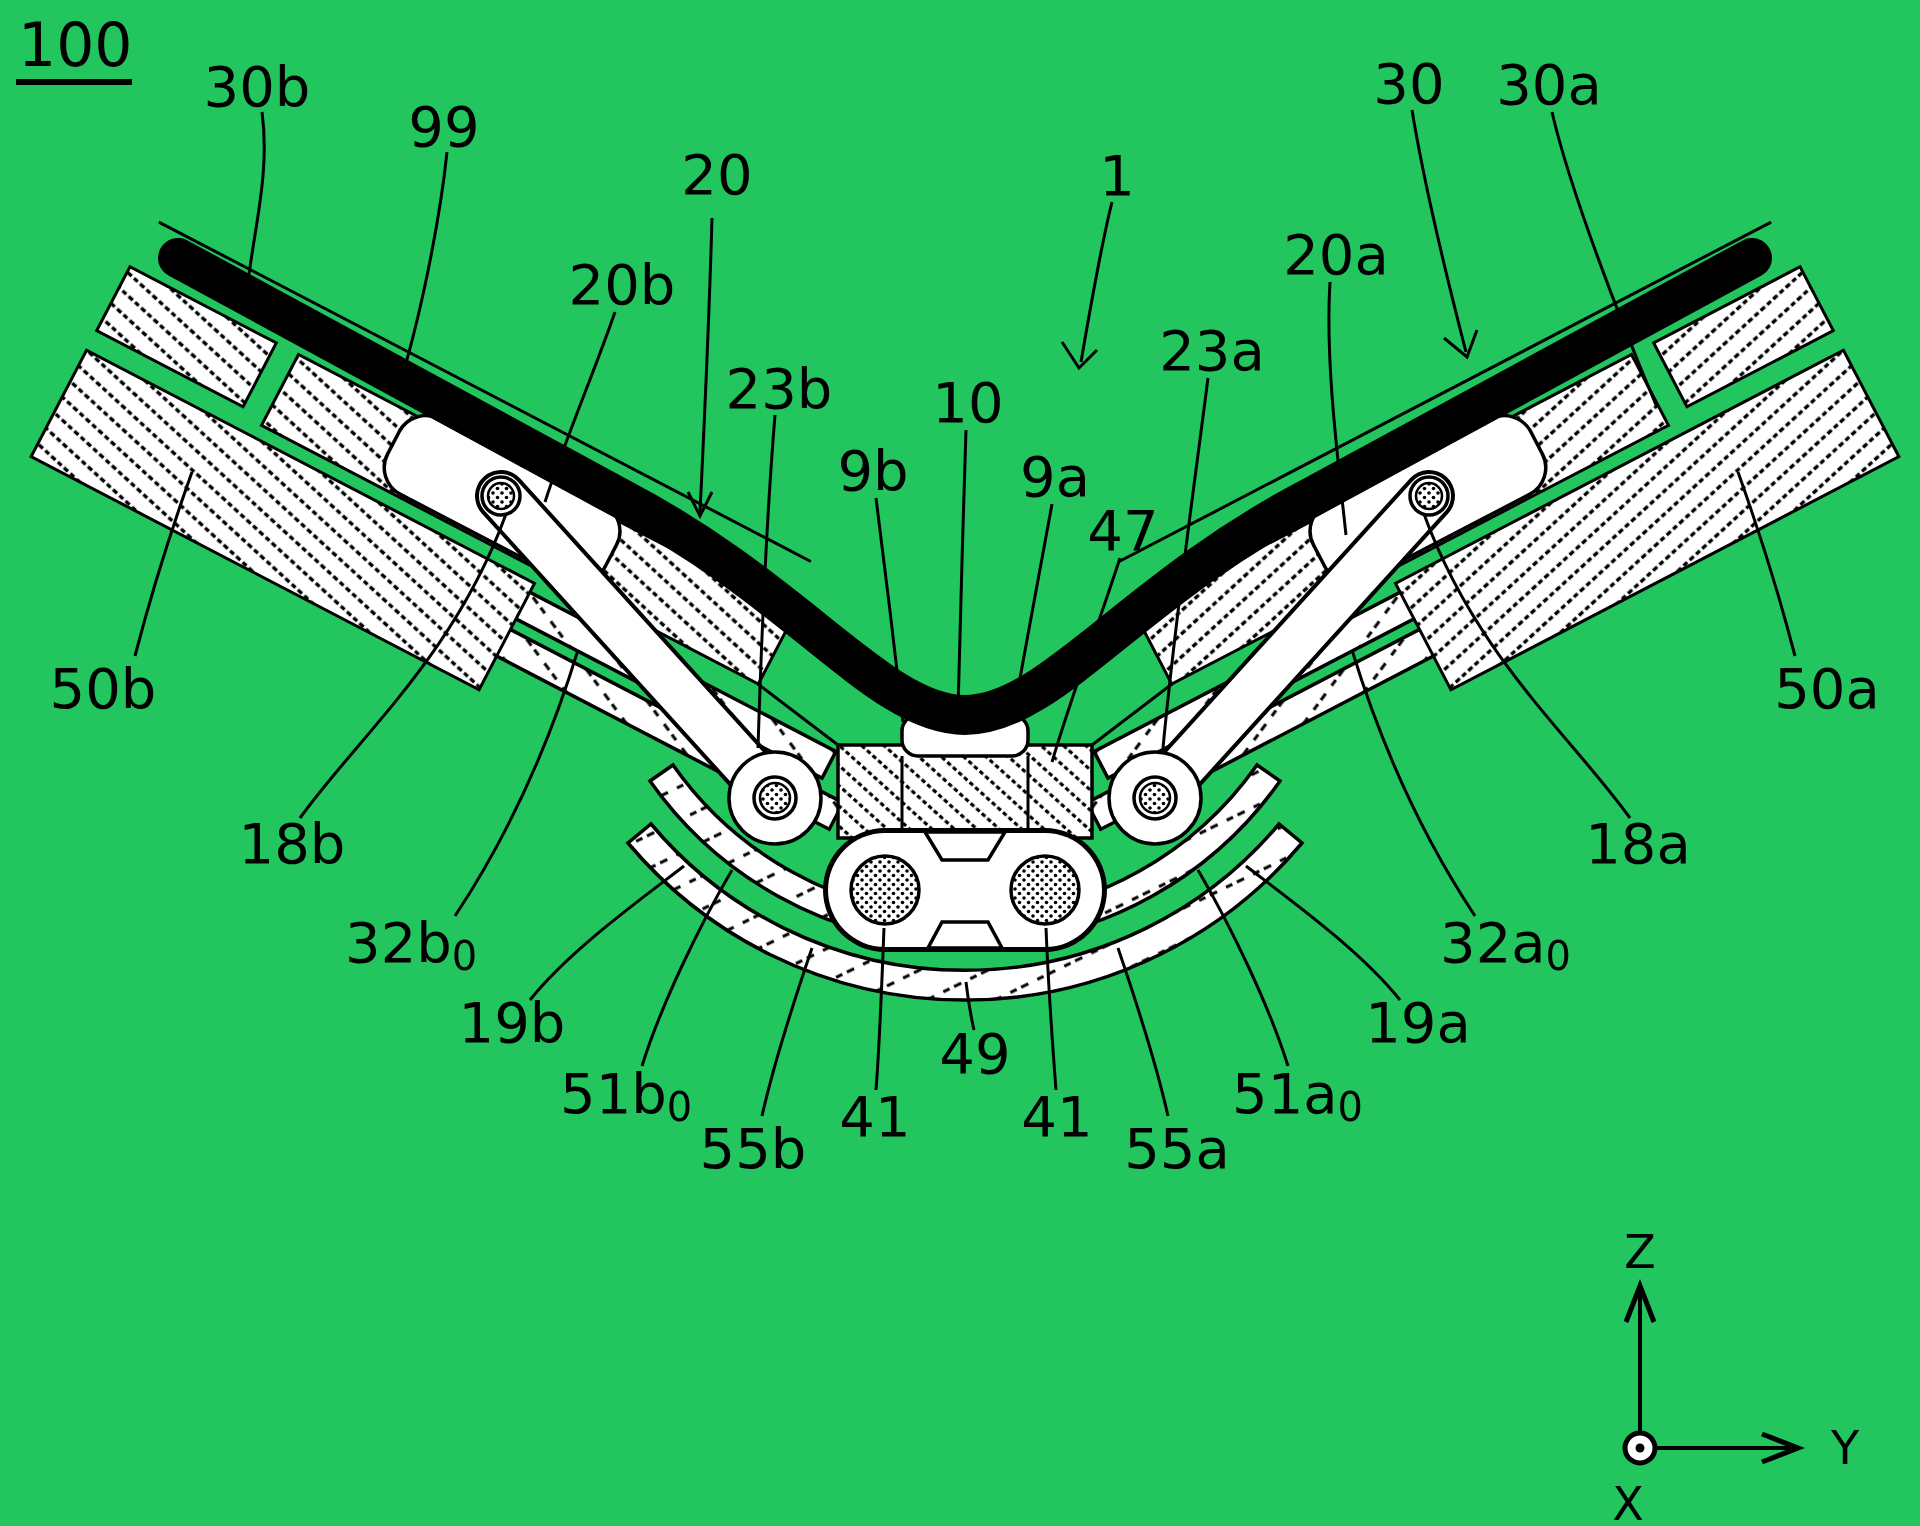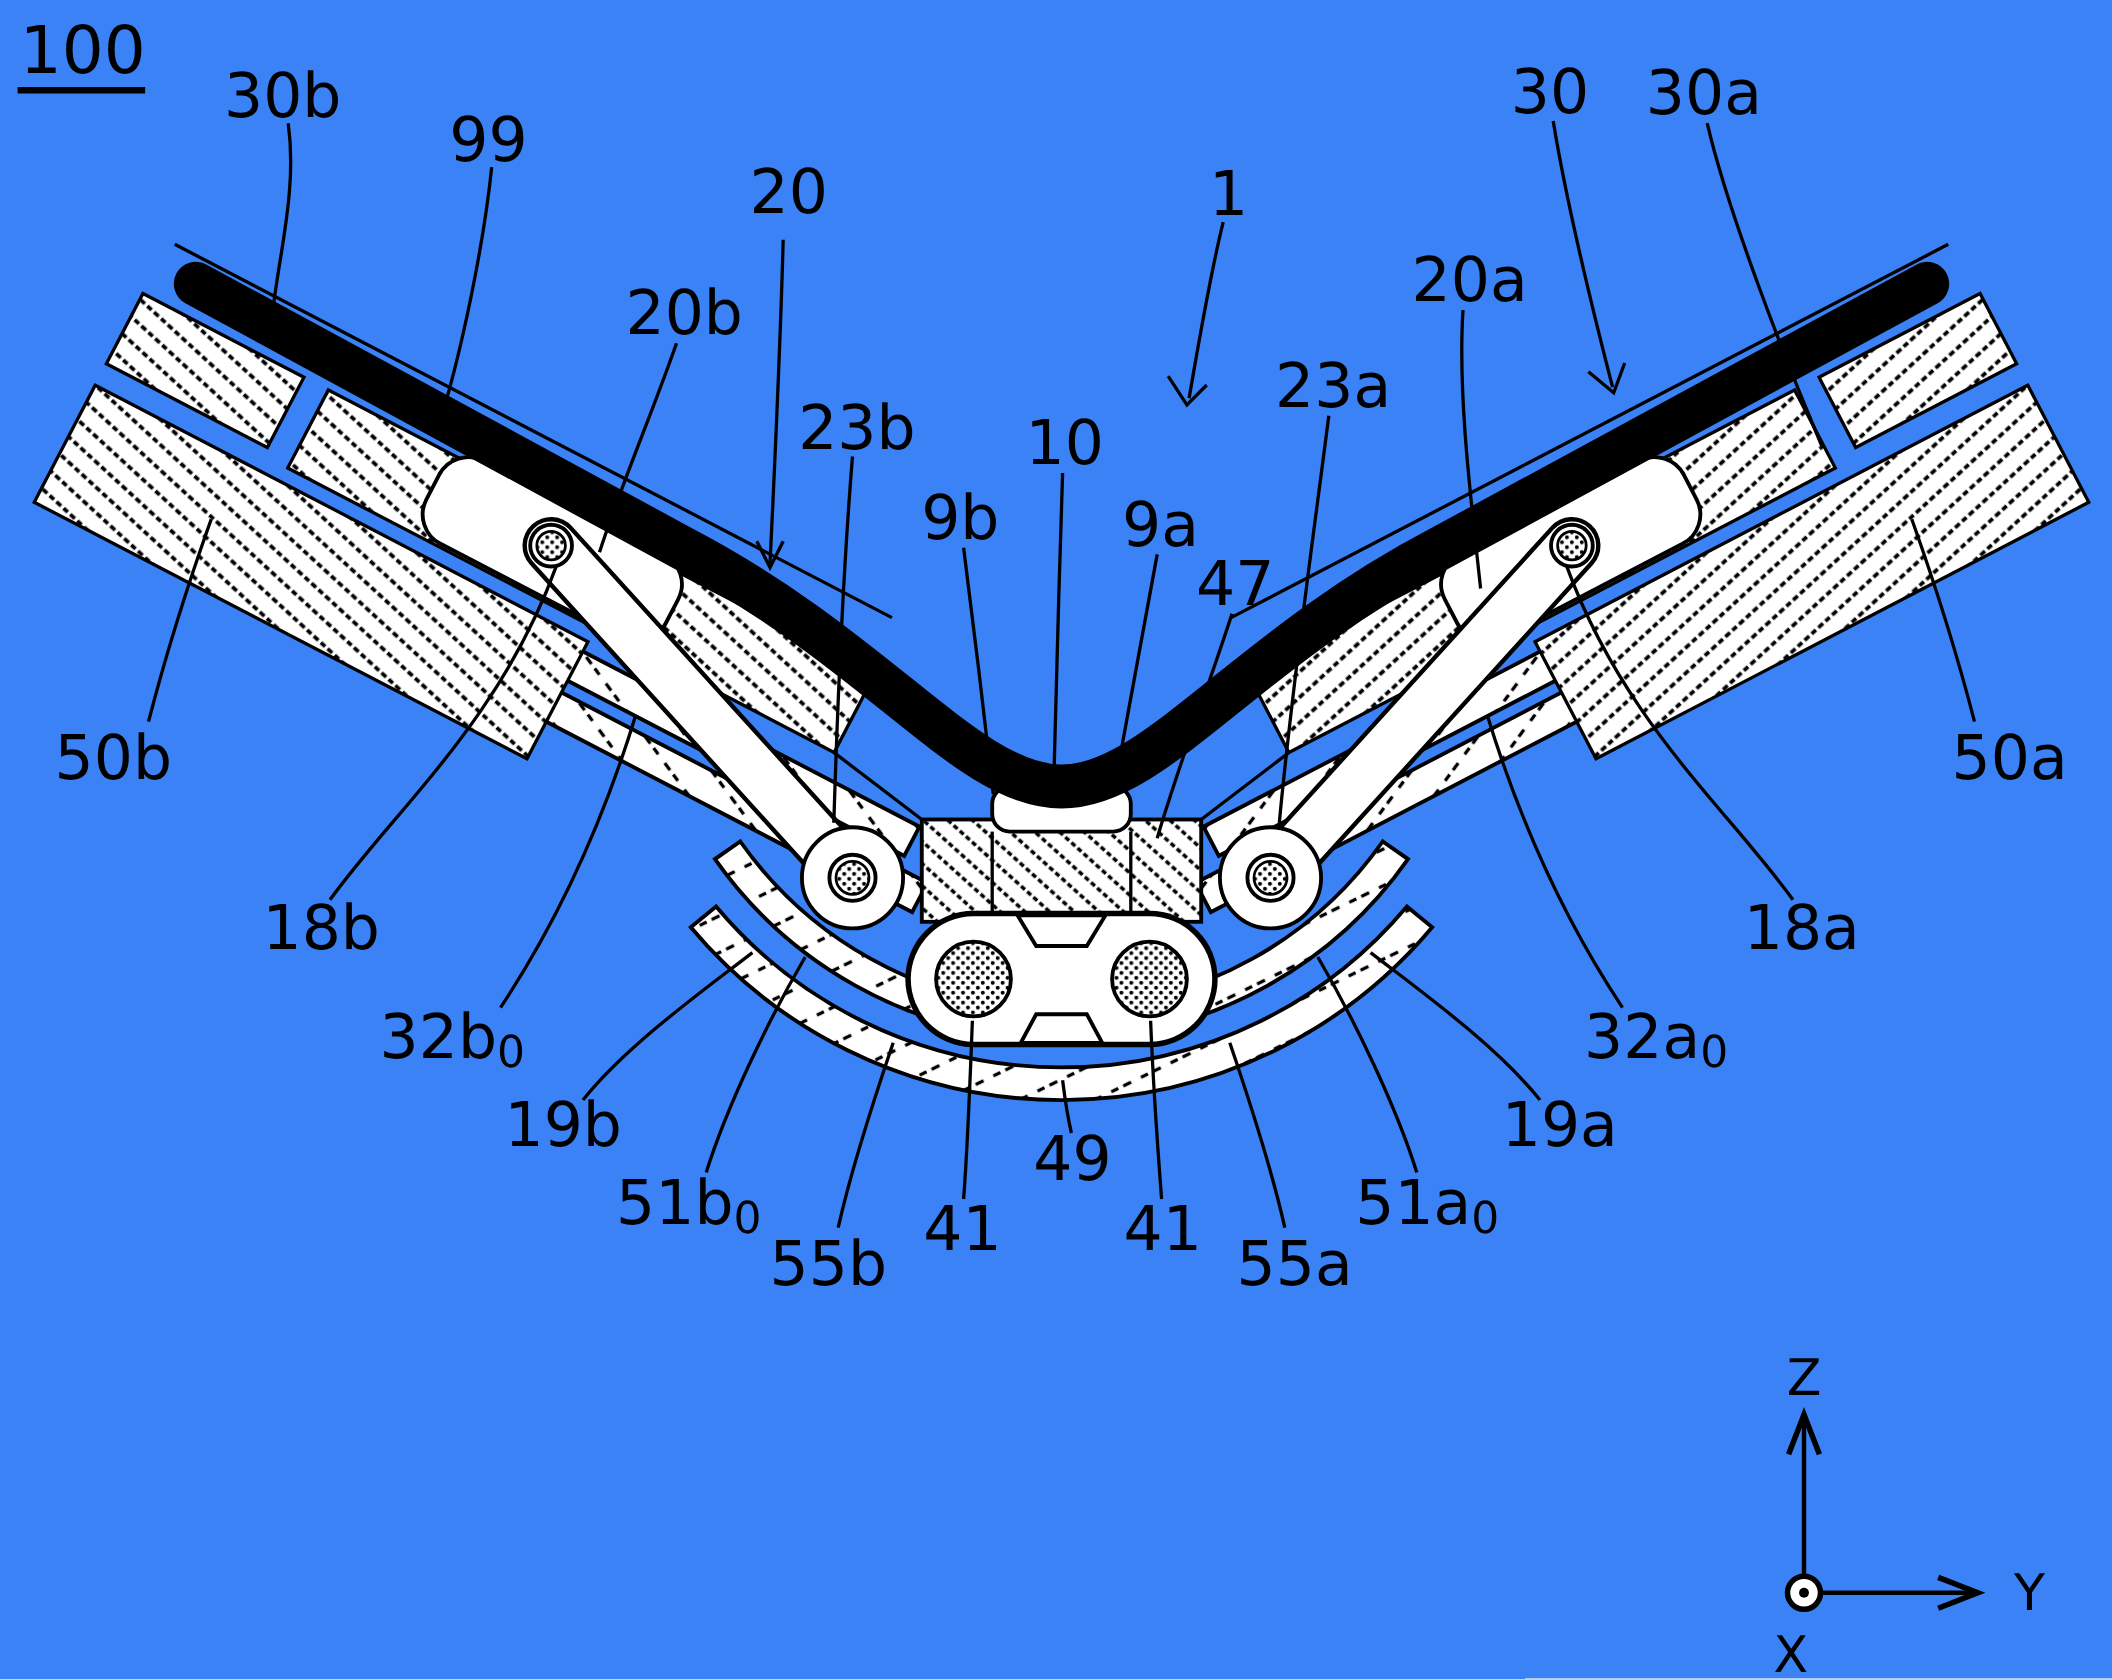--- a/index.html
+++ b/index.html
@@ -1,16 +1,16 @@
 <!DOCTYPE html>
 <html><head>
 <meta charset="utf-8">
 <style>
   html,body{margin:0;padding:0;background:#fff;}
-  .stage{width:1920px;height:1526px;position:relative;background:#3b82f6;overflow:hidden;}
+  .stage{width:1920px;height:1526px;position:relative;background:#22c55e;overflow:hidden;}
   svg{display:block;}
   text{font-family:"DejaVu Sans","Liberation Sans",sans-serif;fill:#000;}
   .lbl{font-size:56px;}
   .lblsub{font-size:40px;}
   .title{font-size:60px;}
   .axlbl{font-size:46px;}
   .oline{fill:#ffffff;stroke:#000000;stroke-width:3.5;}
   .thin{fill:none;stroke:#000000;stroke-width:3;}
   .leader{fill:none;stroke:#000000;stroke-width:3;}
   .hatchfill{stroke:#000000;stroke-width:3;}

